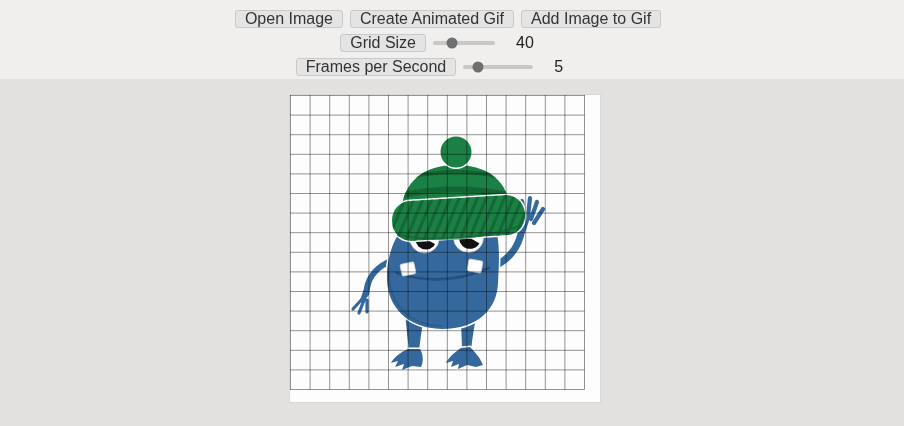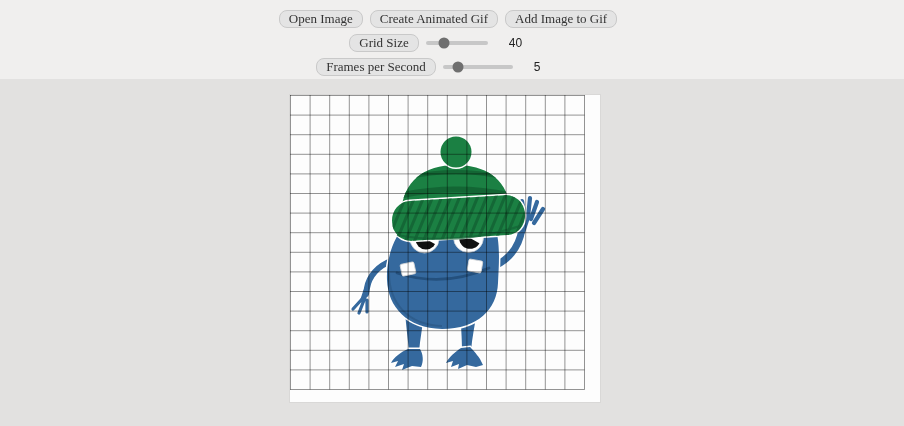--- a/index.html
+++ b/index.html
@@ -15,43 +15,43 @@
     display:flex; flex-direction:column; align-items:center;
     padding-top:10px; gap:4px;
   }
   .toolbar-row { display:flex; align-items:center; gap:7px; height:17px; }
   .row-main   { transform:translateX(-4px); }
   .row-grid   { transform:translateX(-15px); margin-top:3px; }
   .row-fps    { transform:translateX(-19px); margin-top:3px; }
   .btn {
     background:var(--button_bg);
     border:1px solid var(--button_border);
-    border-radius:8px;
+    border-radius:3px;
     color:var(--button_text);
-    font-size:13px;
-    font-family:Liberation Serif, serif;
+    font-size:16px;
+    font-family:Liberation Sans, sans-serif;
     padding:2px 9px 3px 9px;
     line-height:11px;
     white-space:nowrap;
     cursor:pointer;
   }
   .slider { position:relative; height:14px; cursor:pointer; }
   .slider .track {
     position:absolute; left:0; right:0; top:50%; transform:translateY(-50%);
     height:4px; border-radius:2px; background:var(--track);
   }
   .slider .thumb {
     position:absolute; top:50%; transform:translate(-50%,-50%);
     width:11px; height:11px; border-radius:50%;
     background:var(--thumb);
   }
   .slider-grid { width:62px; }
   .slider-fps  { width:70px; }
   .slider-value {
-    font-size:12px; color:var(--value_text); margin-left:14px;
+    font-size:16px; color:var(--value_text); margin-left:14px;
     min-width:16px;
   }
   .workspace {
     position:absolute; left:0; top:79px; width:904px; height:347px;
     background:var(--main_bg);
   }
   .canvas {
     position:absolute; left:290px; top:16px; width:310px; height:307px;
     background:var(--canvas_bg);
     box-shadow:0 0 0 1px rgba(0,0,0,0.04);

